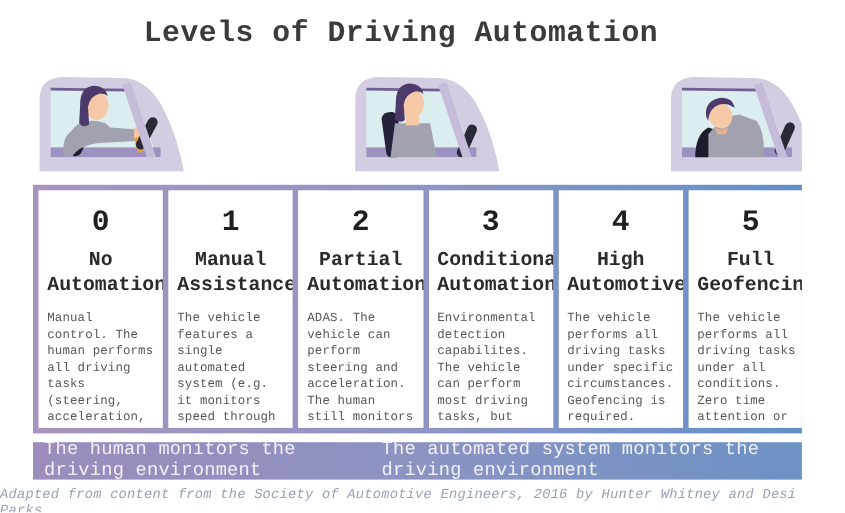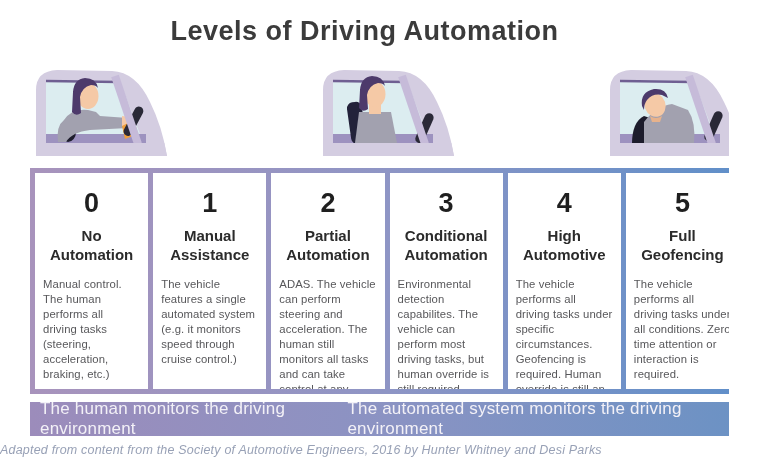--- a/index.html
+++ b/index.html
@@ -2,21 +2,21 @@
 <html><head>
 <meta charset="utf-8">
 <style>
   * { margin: 0; padding: 0; box-sizing: border-box; }
   html, body { background: #ffffff; }
   .page {
     position: relative;
     width: 729px;
     height: 466px;
     background: #ffffff;
-    font-family: Liberation Sans, sans-serif;
+    font-family: Liberation Mono, monospace;
     overflow: hidden;
   }
   .title {
     position: absolute;
     top: 16px;
     left: 0;
     width: 100%;
     text-align: center;
     font-size: 27px;
     font-weight: bold;
@@ -53,21 +53,21 @@
   }
   .level-number {
     text-align: center;
     font-size: 27px;
     font-weight: bold;
     color: #1f1f1f;
     margin: 6px 0 8px 0;
   }
   .level-name {
     text-align: center;
-    font-size: 15px;
+    font-size: 18px;
     font-weight: bold;
     color: #2b2b2b;
     line-height: 1.25;
     white-space: pre-line;
     margin-bottom: 12px;
   }
   .level-desc {
     font-size: 11.3px;
     color: #57575a;
     line-height: 1.33;

